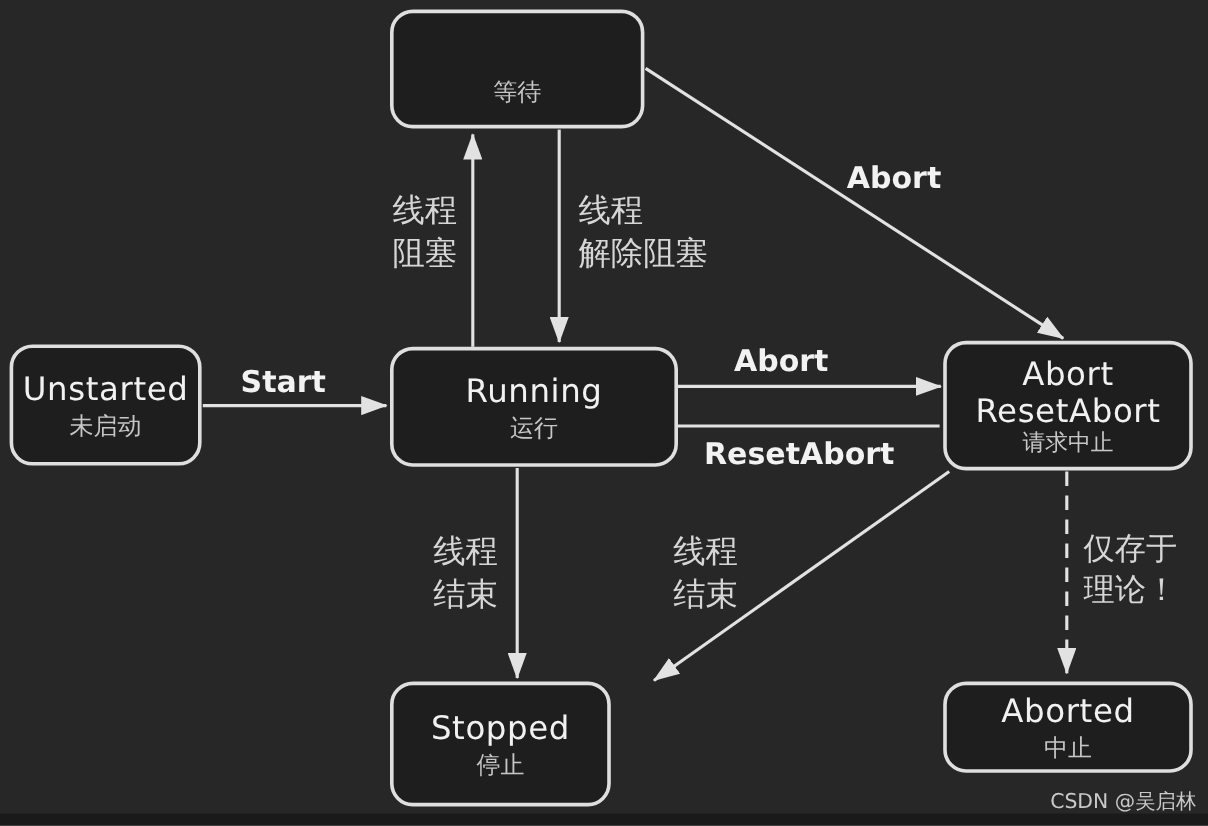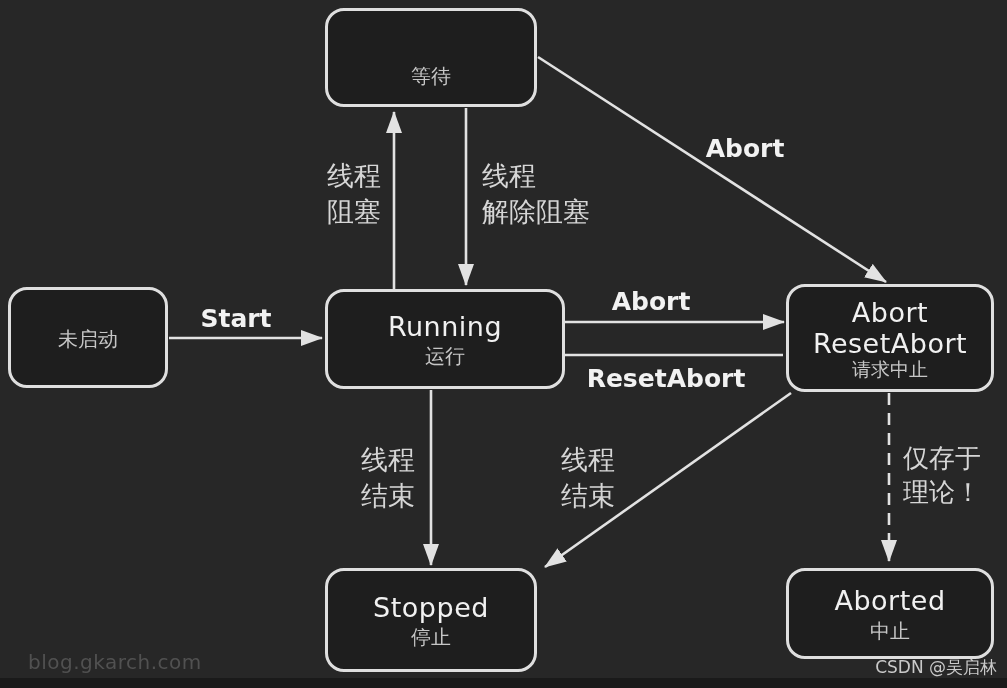--- a/index.html
+++ b/index.html
@@ -85,49 +85,51 @@
   <line x1="169" y1="338" x2="322" y2="338" stroke="#e2e2e2" stroke-width="2.6" marker-end="url(#arrowhead)"></line>
       <line x1="394" y1="289" x2="394" y2="112" stroke="#e2e2e2" stroke-width="2.6" marker-end="url(#arrowhead)"></line>
       <line x1="466" y1="108" x2="466" y2="285" stroke="#e2e2e2" stroke-width="2.6" marker-end="url(#arrowhead)"></line>
       <line x1="538" y1="57" x2="886" y2="282" stroke="#e2e2e2" stroke-width="2.6" marker-end="url(#arrowhead)"></line>
       <line x1="538" y1="322" x2="784" y2="322" stroke="#e2e2e2" stroke-width="2.6" marker-end="url(#arrowhead)"></line>
       <line x1="783" y1="355" x2="541" y2="355" stroke="#e2e2e2" stroke-width="2.6" marker-end="url(#arrowhead)"></line>
       <line x1="431" y1="390" x2="431" y2="565" stroke="#e2e2e2" stroke-width="2.6" marker-end="url(#arrowhead)"></line>
       <line x1="791" y1="393" x2="545" y2="567" stroke="#e2e2e2" stroke-width="2.6" marker-end="url(#arrowhead)"></line>
       <line x1="889" y1="393" x2="889" y2="561" stroke="#e2e2e2" stroke-width="2.6" stroke-dasharray="12 8" marker-end="url(#arrowhead)"></line>
     </svg>
-  <div id="watermark-left">blog.gkarch.com</div>
   <div id="watermark-right">CSDN @吴启林</div>
   <div id="bottom-strip"></div>
 <div class="node" style="left: 325px; top: 8px; width: 212px; height: 99px; background: rgb(30, 30, 30); border-color: rgb(223, 223, 223);">
       <div class="node-sub" style="color: rgb(198, 198, 198); margin-top: 36px;">等待</div>
     </div>
     <div class="node" style="left: 8px; top: 287px; width: 160px; height: 101px; background: rgb(30, 30, 30); border-color: rgb(223, 223, 223);">
+      <div class="node-label" style="color: rgb(241, 241, 241);">
+        <div>Unstarted</div>
+      </div>
       <div class="node-sub" style="color: rgb(198, 198, 198);">未启动</div>
     </div>
     <div class="node" style="left: 325px; top: 289px; width: 240px; height: 100px; background: rgb(30, 30, 30); border-color: rgb(223, 223, 223);">
       <div class="node-label" style="color: rgb(241, 241, 241);">
         <div>Running</div>
       </div>
       <div class="node-sub" style="color: rgb(198, 198, 198);">运行</div>
     </div>
     <div class="node" style="left: 786px; top: 284px; width: 208px; height: 108px; background: rgb(30, 30, 30); border-color: rgb(223, 223, 223);">
       <div class="node-label" style="color: rgb(241, 241, 241);">
         <div>Abort</div>
         <div>ResetAbort</div>
       </div>
       <div class="node-sub" style="color: rgb(198, 198, 198); font-size: 19px; margin-top: 0px;">请求中止</div>
     </div>
-    <div class="node" style="left: 325px; top: 568px; width: 212px; height: 104px; background: rgb(30, 30, 30); border-color: rgb(223, 223, 223);">
+    <div class="node" style="left: 325px; top: 568px; width: 184px; height: 104px; background: rgb(30, 30, 30); border-color: rgb(223, 223, 223);">
       <div class="node-label" style="color: rgb(241, 241, 241);">
         <div>Stopped</div>
       </div>
       <div class="node-sub" style="color: rgb(198, 198, 198);">停止</div>
     </div>
-    <div class="node" style="left: 786px; top: 568px; width: 208px; height: 91px; background: rgb(30, 30, 30); border-color: rgb(223, 223, 223);">
+    <div class="node" style="left: 786px; top: 568px; width: 208px; height: 76px; background: rgb(30, 30, 30); border-color: rgb(223, 223, 223);">
       <div class="node-label" style="color: rgb(241, 241, 241);">
         <div>Aborted</div>
       </div>
       <div class="node-sub" style="color: rgb(198, 198, 198);">中止</div>
     </div>
     <div class="edge-label center bold" style="left: 236px; top: 318px; font-size: 25px; color: rgb(242, 242, 242);">Start</div>
     <div class="edge-label left cjk" style="left: 327px; top: 194px; font-size: 27px; color: rgb(214, 214, 214);">线程
 阻塞</div>
     <div class="edge-label left cjk" style="left: 482px; top: 194px; font-size: 27px; color: rgb(214, 214, 214);">线程
 解除阻塞</div>

